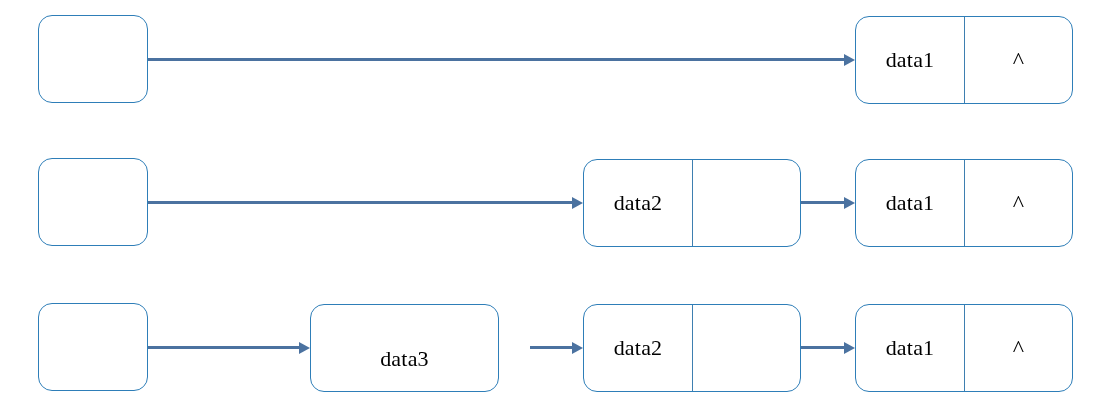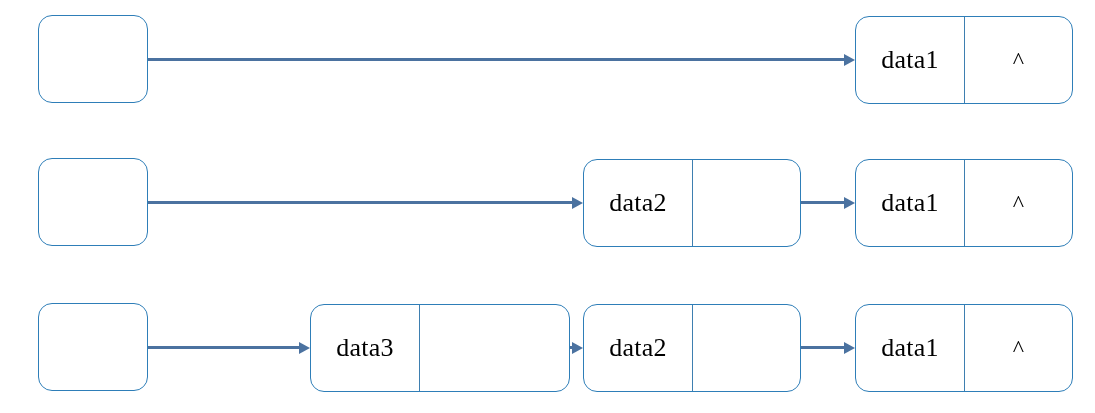--- a/index.html
+++ b/index.html
@@ -43,21 +43,21 @@
     background: #ffffff;
     display: flex;
     flex-direction: row;
   }
   .node-cell {
     box-sizing: border-box;
     display: flex;
     align-items: center;
     justify-content: center;
     font-family: "Liberation Serif", serif;
-    font-size: 26px;
+    font-size: 22px;
     color: #000000;
     line-height: 1;
     letter-spacing: 0.2px;
   }
   .node-cell.data-cell {
     flex: 0 0 108px;
   }
   .node-cell.ptr-cell {
     flex: 1 1 auto;
     border-left: 1.2px solid #3E7FB0;
@@ -107,21 +107,21 @@
       </div>
     </div>
     <div class="row">
       <div class="head-box" style="left: 38px; top: 303px; width: 110px; height: 88px;"></div>
       <div class="connector" style="left: 148px; top: 346px; width: 151px;"></div>
       <div class="arrowhead" style="left: 299px; top: 341.5px;"></div>
       <div class="connector" style="left: 530px; top: 346px; width: 42px;"></div>
       <div class="arrowhead" style="left: 572px; top: 341.5px;"></div>
       <div class="connector" style="left: 800px; top: 346px; width: 44px;"></div>
       <div class="arrowhead" style="left: 844px; top: 341.5px;"></div>
-      <div class="node" style="left: 310px; top: 304px; width: 260px; height: 88px;">
+      <div class="node" style="left: 310px; top: 304px; width: 189px; height: 88px; flex-direction: column;">
         <div class="node-cell data-cell">data3</div>
         <div class="node-cell ptr-cell"></div>
       </div>
       <div class="node" style="left: 583px; top: 304px; width: 218px; height: 88px;">
         <div class="node-cell data-cell">data2</div>
         <div class="node-cell ptr-cell"></div>
       </div>
       <div class="node" style="left: 855px; top: 304px; width: 218px; height: 88px;">
         <div class="node-cell data-cell">data1</div>
         <div class="node-cell ptr-cell">^</div>

